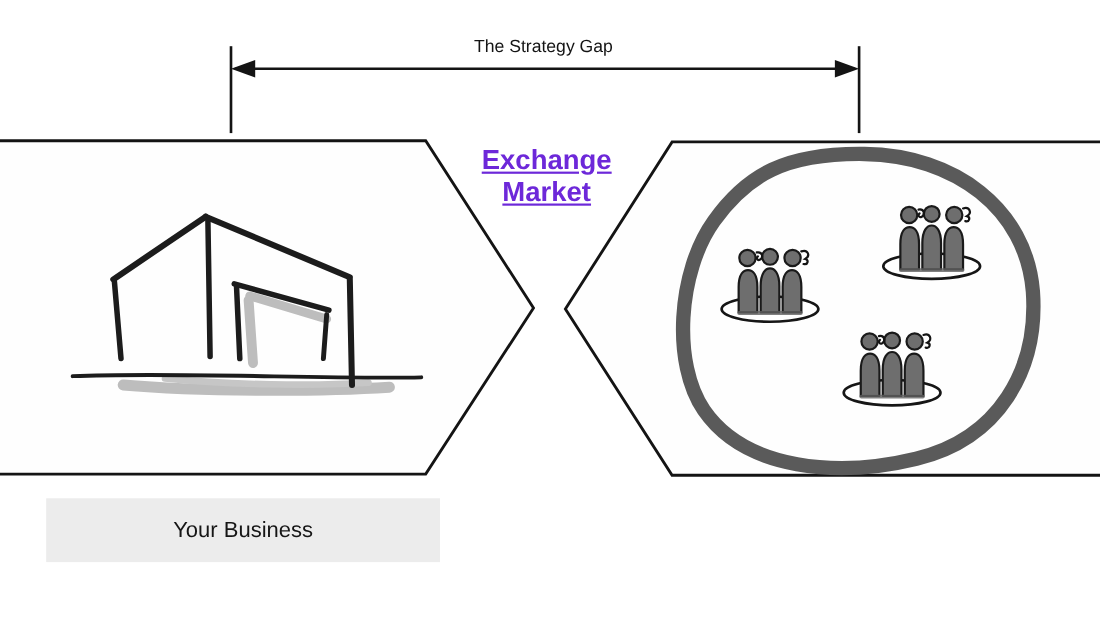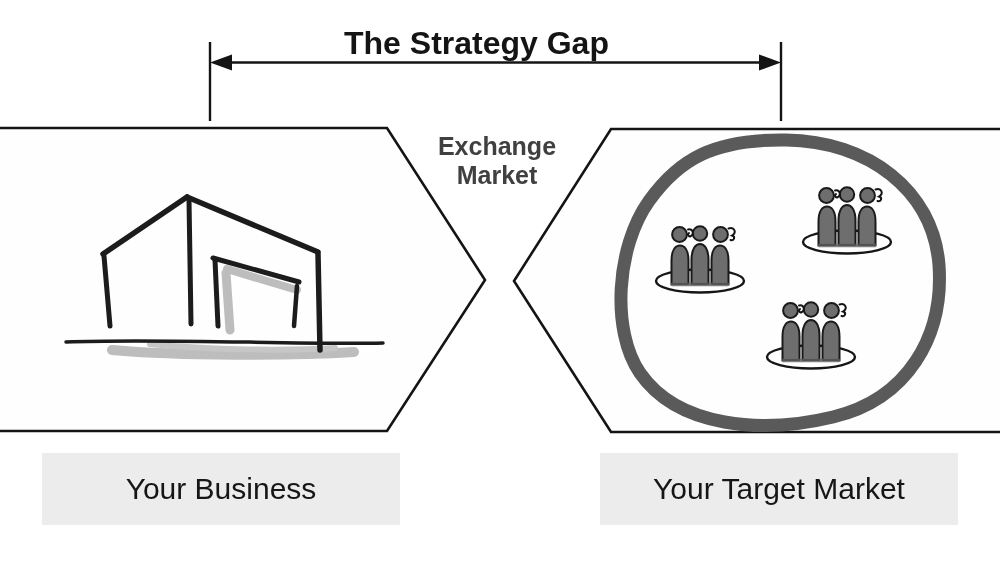--- a/index.html
+++ b/index.html
@@ -6,36 +6,37 @@
   .stage{
     position:relative;
     width:1000px;height:563px;
     background:#ffffff;
     overflow:hidden;
     font-family:"Liberation Sans",sans-serif;
   }
   .art{position:absolute;left:0;top:0;width:1000px;height:563px;display:block;}
   .gap-title{
     position:absolute;left:344px;top:30px;width:300px;
-    text-align:left;
-    font-weight:bold;font-size:32px;line-height:26px;
+    text-align:center;
+    font-weight:normal;font-size:16px;line-height:26px;
     color:#141414;
   }
   .exchange{
     position:absolute;left:432px;top:132px;width:130px;
     text-align:center;
     font-weight:bold;font-size:25px;line-height:29px;
-    color:#404040;
+    color:#6d28d9;
+    text-decoration:underline;
   }
   .exchange span{display:block;}
   .label-bar{
-    position:absolute;top:453px;width:358px;height:72px;
+    position:absolute;top:453px;width:358px;height:58px;
     background:#ececec;
     display:flex;align-items:center;justify-content:center;
-    font-size:30px;color:#161616;text-align:right;
+    font-size:20px;color:#161616;text-align:right;
   }
   .bar-left{left:42px;}
   .bar-right{left:600px;}
 </style>
 </head>
 <body>
 
 <div class="stage">
 
   <svg class="art" viewBox="0 0 1000 563" xmlns="http://www.w3.org/2000/svg">
@@ -115,17 +116,14 @@
 
   <div class="exchange">
     <span>Exchange</span>
     <span>Market</span>
   </div>
 
   <div class="label-bar bar-left">
     <span>Your Business</span>
   </div>
 
-  <div class="label-bar bar-right">
-    <span>Your Target Market</span>
-  </div>
 
 </div>
 
 </body></html>

